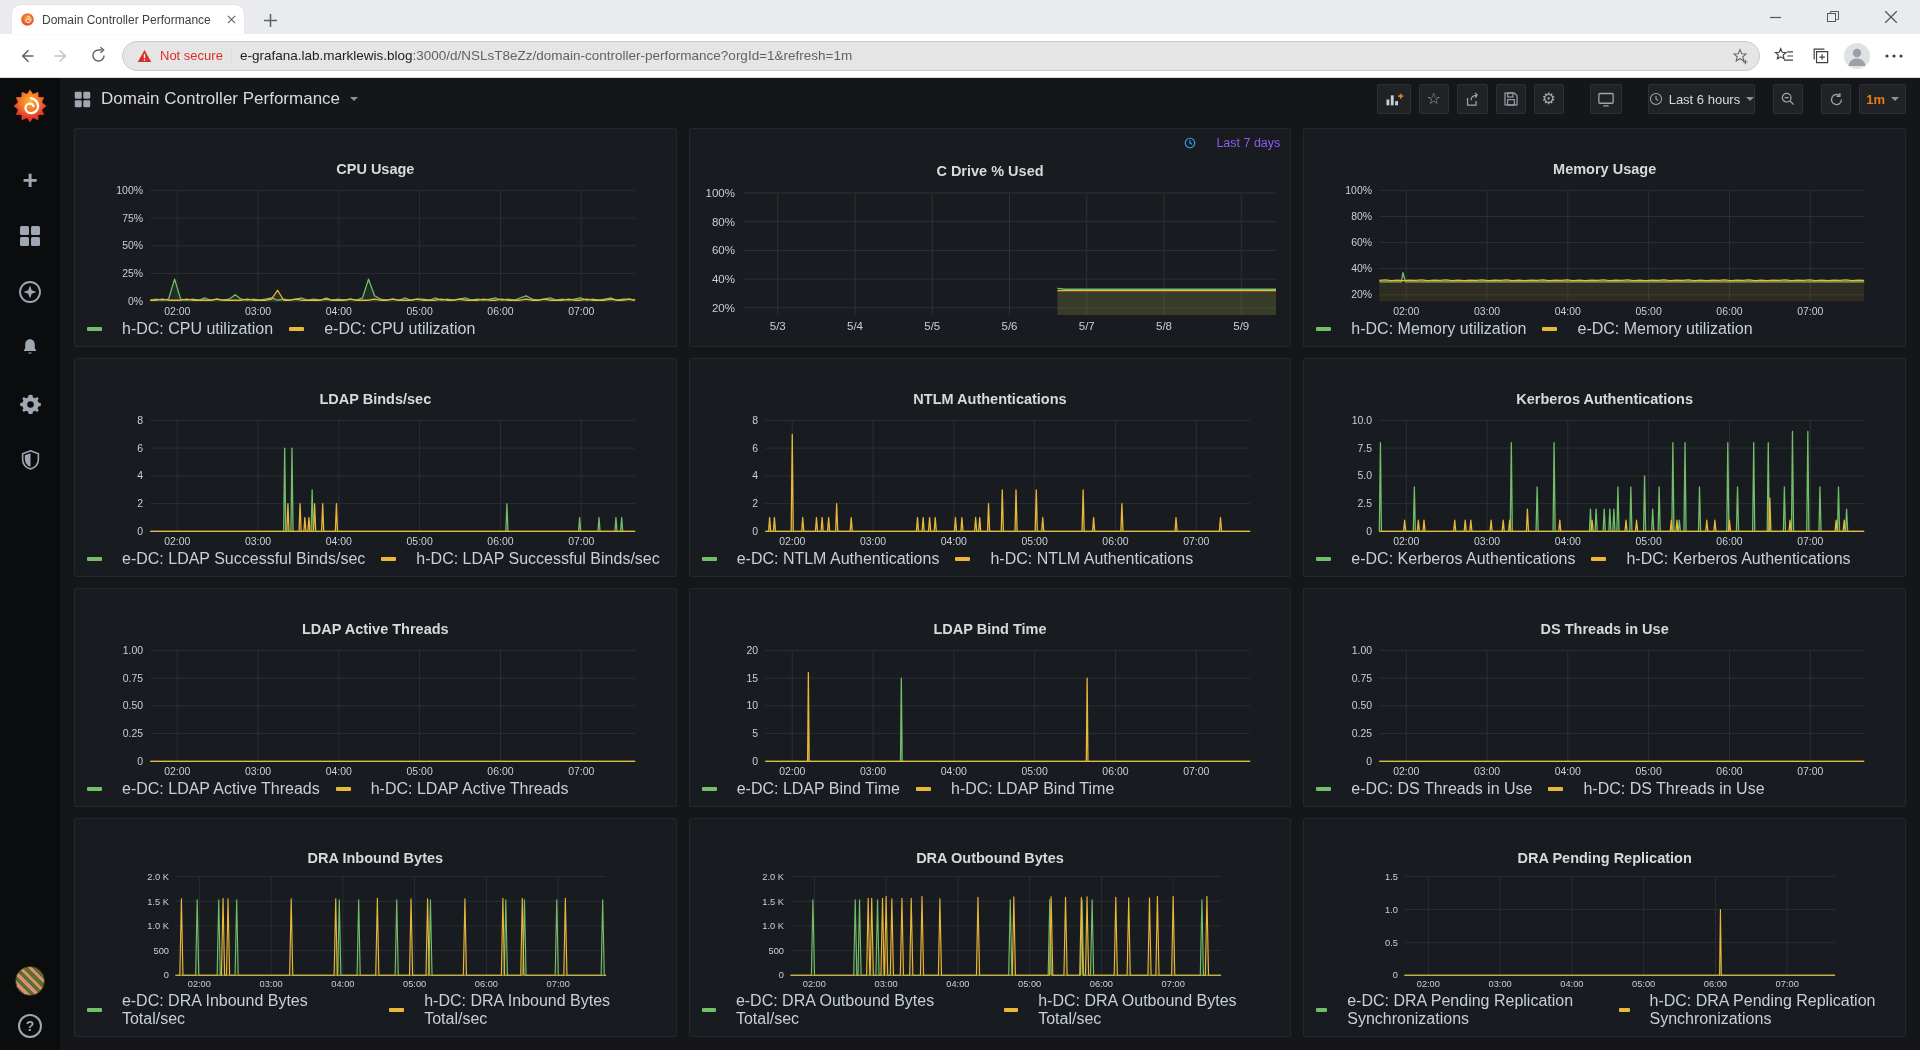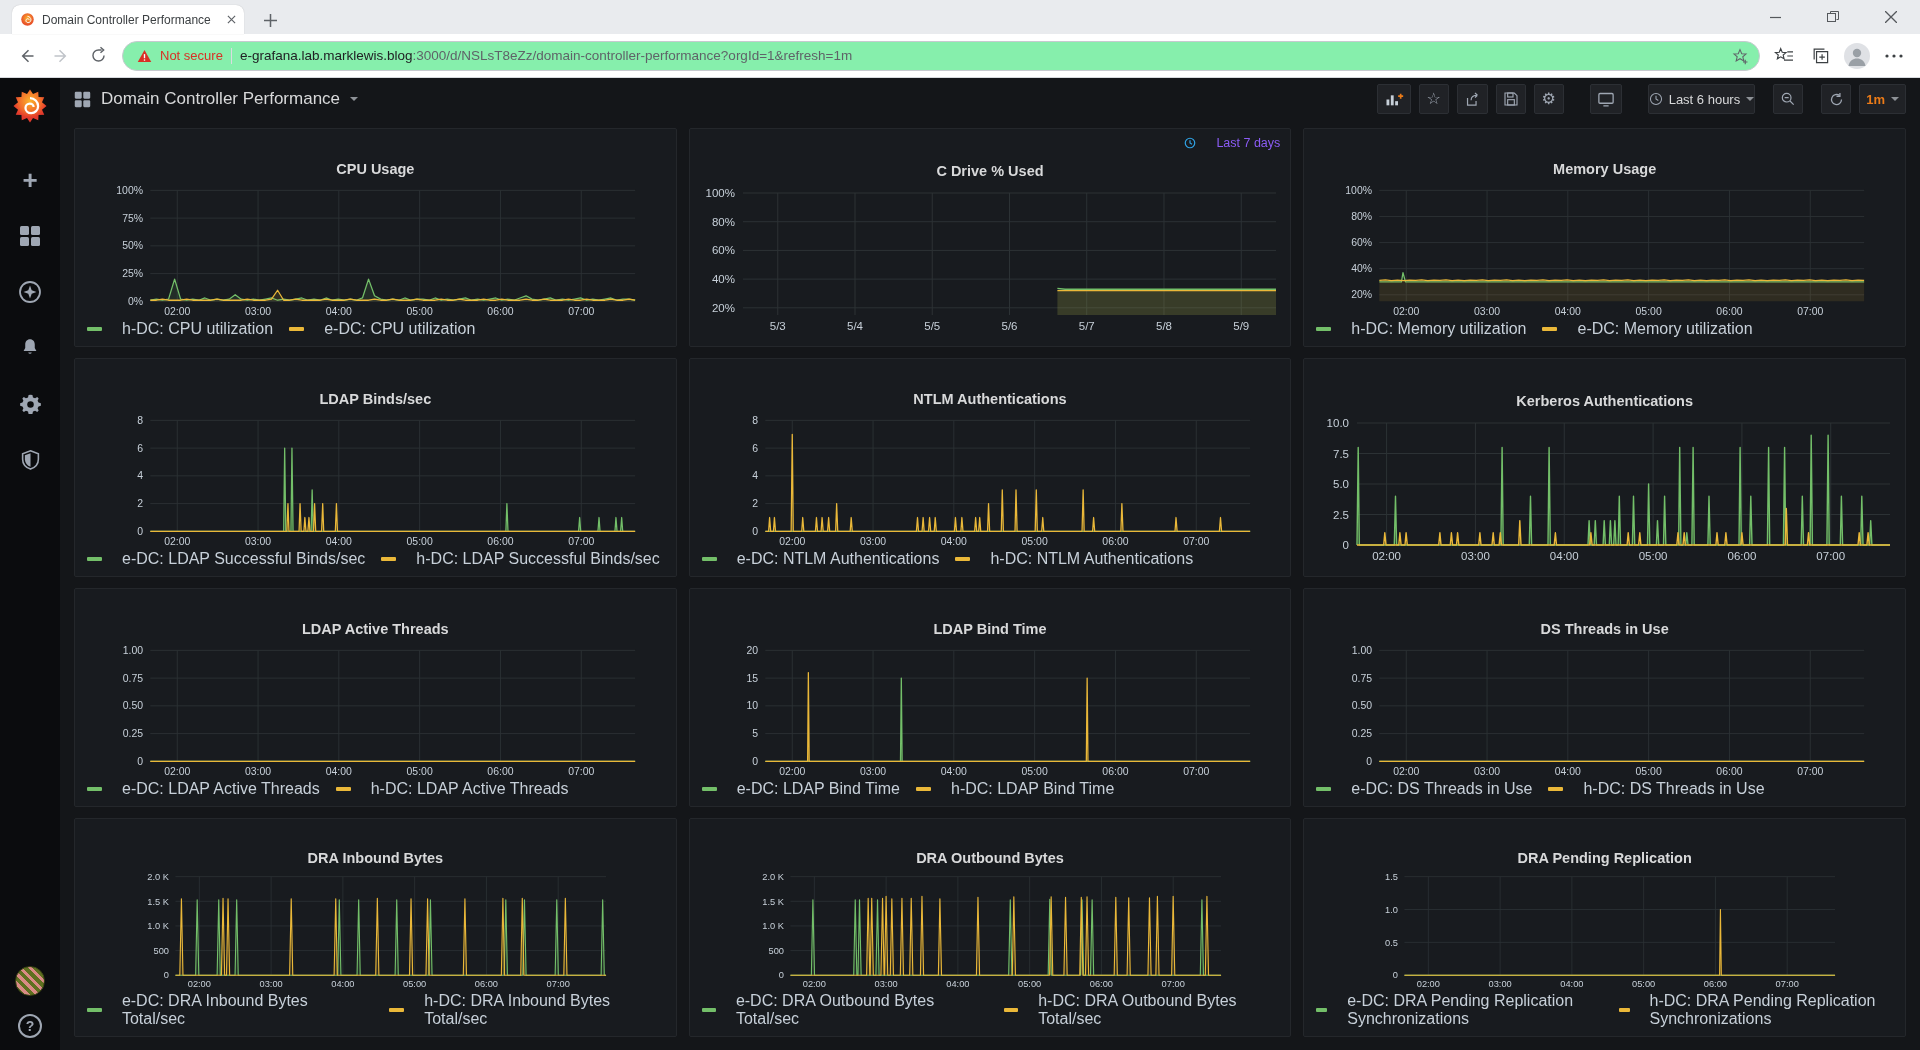--- a/index.html
+++ b/index.html
@@ -14,21 +14,21 @@
   .tab-title { font-size:12px; color:#3c4043; white-space:nowrap; overflow:hidden;
                text-overflow:ellipsis; flex:1; }
   .newtab { position:absolute; left:258px; top:8px; width:24px; height:24px; color:#5f6368;
             display:flex; align-items:center; justify-content:center; }
   .win-controls { position:absolute; right:0; top:0; height:34px; display:flex; }
   .win-btn { width:58px; height:34px; display:flex; align-items:center; justify-content:center; color:#55585c; }
   .toolbar { height:44px; background:#fff; border-bottom:1px solid #d7dade; display:flex;
              align-items:center; padding:0 14px; gap:12px; }
   .nav-ic { width:24px; height:24px; flex:none; display:flex; align-items:center; justify-content:center; }
   .urlbar { flex:1; height:30px; border:1px solid #c6cacf; border-radius:15px; display:flex;
-            align-items:center; padding:0 10px 0 14px; gap:8px; background:#86efac; }
+            align-items:center; padding:0 10px 0 14px; gap:8px; background:#e5e5e5; }
   .notsecure { color:#d93025; font-size:13px; white-space:nowrap; }
   .url-divider { width:1px; height:16px; background:#dadce0; }
   .url-text { font-size:13.5px; color:#5f6368; white-space:nowrap; overflow:hidden; flex:1; }
   .url-text b { color:#202124; font-weight:normal; }
   .edge-avatar { width:26px; height:26px; border-radius:50%; background:#dfe1e5; overflow:hidden; flex:none; }
 
   
   .app { display:flex; height:972px; }
   .sidebar { width:60px; background:#0b0c0e; display:flex; flex-direction:column; align-items:center;
              padding:10px 0 12px; flex:none; }
@@ -543,20 +543,30 @@
             <text x="342.0815" y="144" text-anchor="middle">05:00</text>
             <line x1="430.9148333333334" x2="430.9148333333334" y1="7" y2="129" stroke="#2c3235" stroke-width="1"></line>
             <text x="430.9148333333334" y="144" text-anchor="middle">06:00</text>
             <line x1="519.7481666666667" x2="519.7481666666667" y1="7" y2="129" stroke="#2c3235" stroke-width="1"></line>
             <text x="519.7481666666667" y="144" text-anchor="middle">07:00</text>
             <polygon points="46.0,129.0 46.0,129.0 47.2,31.4 48.3,129.0 83.3,129.0 84.5,80.2 85.6,129.0 189.9,129.0 191.1,31.4 192.2,129.0 218.3,129.0 219.5,80.2 220.6,129.0 237.0,129.0 238.1,31.4 239.3,129.0 277.0,129.0 278.1,104.6 279.3,129.0 283.2,129.0 284.3,104.6 285.5,129.0 292.1,129.0 293.2,104.6 294.4,129.0 298.3,129.0 299.4,104.6 300.6,129.0 302.7,129.0 303.9,104.6 305.0,129.0 307.2,129.0 308.3,80.2 309.5,129.0 321.4,129.0 322.5,80.2 323.7,129.0 336.5,129.0 337.6,68.0 338.8,129.0 345.4,129.0 346.5,104.6 347.7,129.0 352.5,129.0 353.6,80.2 354.8,129.0 367.6,129.0 368.7,31.4 369.9,129.0 374.7,129.0 375.8,116.8 377.0,129.0 380.9,129.0 382.1,31.4 383.2,129.0 396.9,129.0 398.0,80.2 399.2,129.0 428.0,129.0 429.1,31.4 430.3,129.0 438.6,129.0 439.8,80.2 441.0,129.0 456.4,129.0 457.6,31.4 458.7,129.0 472.4,129.0 473.6,31.4 474.7,129.0 490.2,129.0 491.3,80.2 492.5,129.0 499.1,129.0 500.2,19.2 501.4,129.0 515.9,129.0 517.1,19.2 518.2,129.0 529.3,129.0 530.4,80.2 531.6,129.0 549.7,129.0 550.8,80.2 552.0,129.0 558.6,129.0 559.7,104.6 560.9,129.0 579.0,129.0 579.0,129.0 46.0,129.0" fill="#73bf69" opacity="0.11"></polygon>
             <polyline points="46.0,129.0 46.0,129.0 47.2,31.4 48.3,129.0 83.3,129.0 84.5,80.2 85.6,129.0 189.9,129.0 191.1,31.4 192.2,129.0 218.3,129.0 219.5,80.2 220.6,129.0 237.0,129.0 238.1,31.4 239.3,129.0 277.0,129.0 278.1,104.6 279.3,129.0 283.2,129.0 284.3,104.6 285.5,129.0 292.1,129.0 293.2,104.6 294.4,129.0 298.3,129.0 299.4,104.6 300.6,129.0 302.7,129.0 303.9,104.6 305.0,129.0 307.2,129.0 308.3,80.2 309.5,129.0 321.4,129.0 322.5,80.2 323.7,129.0 336.5,129.0 337.6,68.0 338.8,129.0 345.4,129.0 346.5,104.6 347.7,129.0 352.5,129.0 353.6,80.2 354.8,129.0 367.6,129.0 368.7,31.4 369.9,129.0 374.7,129.0 375.8,116.8 377.0,129.0 380.9,129.0 382.1,31.4 383.2,129.0 396.9,129.0 398.0,80.2 399.2,129.0 428.0,129.0 429.1,31.4 430.3,129.0 438.6,129.0 439.8,80.2 441.0,129.0 456.4,129.0 457.6,31.4 458.7,129.0 472.4,129.0 473.6,31.4 474.7,129.0 490.2,129.0 491.3,80.2 492.5,129.0 499.1,129.0 500.2,19.2 501.4,129.0 515.9,129.0 517.1,19.2 518.2,129.0 529.3,129.0 530.4,80.2 531.6,129.0 549.7,129.0 550.8,80.2 552.0,129.0 558.6,129.0 559.7,104.6 560.9,129.0 579.0,129.0" fill="none" stroke="#73bf69" stroke-width="1.4" stroke-linejoin="round"></polyline>
             <polygon points="46.0,129.0 72.7,129.0 73.8,116.8 75.0,129.0 87.8,129.0 88.9,116.8 90.1,129.0 94.0,129.0 95.1,116.8 96.3,129.0 127.7,129.0 128.9,116.8 130.0,129.0 139.3,129.0 140.4,116.8 141.6,129.0 145.5,129.0 146.6,116.8 147.8,129.0 167.7,129.0 168.9,116.8 170.0,129.0 181.0,129.0 182.2,116.8 183.3,129.0 188.1,129.0 189.3,116.8 190.4,129.0 207.7,129.0 208.8,104.6 210.0,129.0 243.2,129.0 244.4,116.8 245.5,129.0 278.7,129.0 279.9,116.8 281.1,129.0 316.1,129.0 317.2,116.8 318.4,129.0 327.6,129.0 328.8,116.8 329.9,129.0 365.8,129.0 367.0,116.8 368.1,129.0 372.0,129.0 373.2,116.8 374.3,129.0 404.9,129.0 406.0,116.8 407.2,129.0 413.8,129.0 414.9,116.8 416.1,129.0 429.8,129.0 430.9,116.8 432.1,129.0 474.2,129.0 475.3,92.4 476.5,129.0 496.4,129.0 497.5,116.8 498.7,129.0 547.0,129.0 548.2,116.8 549.3,129.0 555.9,129.0 557.1,116.8 558.2,129.0 579.0,129.0 579.0,129.0 46.0,129.0" fill="#eab839" opacity="0.11"></polygon>
             <polyline points="46.0,129.0 72.7,129.0 73.8,116.8 75.0,129.0 87.8,129.0 88.9,116.8 90.1,129.0 94.0,129.0 95.1,116.8 96.3,129.0 127.7,129.0 128.9,116.8 130.0,129.0 139.3,129.0 140.4,116.8 141.6,129.0 145.5,129.0 146.6,116.8 147.8,129.0 167.7,129.0 168.9,116.8 170.0,129.0 181.0,129.0 182.2,116.8 183.3,129.0 188.1,129.0 189.3,116.8 190.4,129.0 207.7,129.0 208.8,104.6 210.0,129.0 243.2,129.0 244.4,116.8 245.5,129.0 278.7,129.0 279.9,116.8 281.1,129.0 316.1,129.0 317.2,116.8 318.4,129.0 327.6,129.0 328.8,116.8 329.9,129.0 365.8,129.0 367.0,116.8 368.1,129.0 372.0,129.0 373.2,116.8 374.3,129.0 404.9,129.0 406.0,116.8 407.2,129.0 413.8,129.0 414.9,116.8 416.1,129.0 429.8,129.0 430.9,116.8 432.1,129.0 474.2,129.0 475.3,92.4 476.5,129.0 496.4,129.0 497.5,116.8 498.7,129.0 547.0,129.0 548.2,116.8 549.3,129.0 555.9,129.0 557.1,116.8 558.2,129.0 579.0,129.0" fill="none" stroke="#eab839" stroke-width="1.4" stroke-linejoin="round"></polyline>
           </svg>
+          <div class="panel-legend">
+            <span class="leg-item">
+              <i class="swatch" style="background: rgb(115, 191, 105);"></i>
+              <span>e-DC: Kerberos Authentications</span>
+            </span>
+            <span class="leg-item">
+              <i class="swatch" style="background: rgb(234, 184, 57);"></i>
+              <span>h-DC: Kerberos Authentications</span>
+            </span>
+          </div>
         </div>
         <div class="panel">
           <div class="panel-header">
             <span class="panel-title">LDAP Active Threads</span>
           </div>
           <svg class="plot" width="586" height="150" viewBox="0 0 586 150">
             <line x1="46" x2="579" y1="129" y2="129" stroke="#2c3235" stroke-width="1"></line>
             <text x="38" y="133" text-anchor="end">0</text>
             <line x1="46" x2="579" y1="98.5" y2="98.5" stroke="#2c3235" stroke-width="1"></line>
             <text x="38" y="102.5" text-anchor="end">0.25</text>

